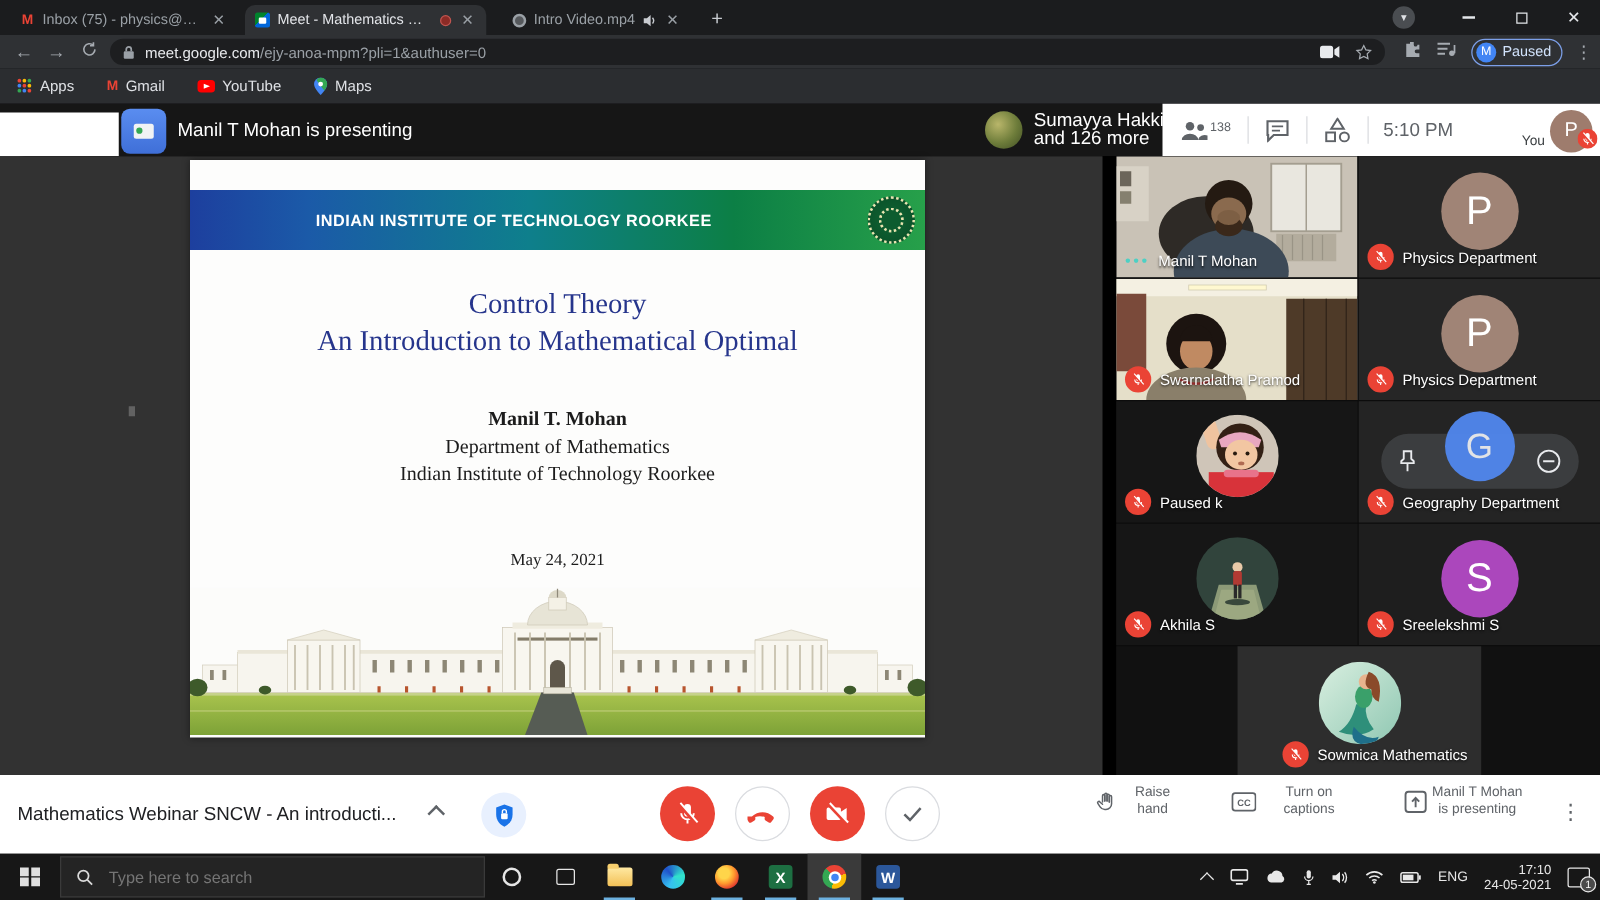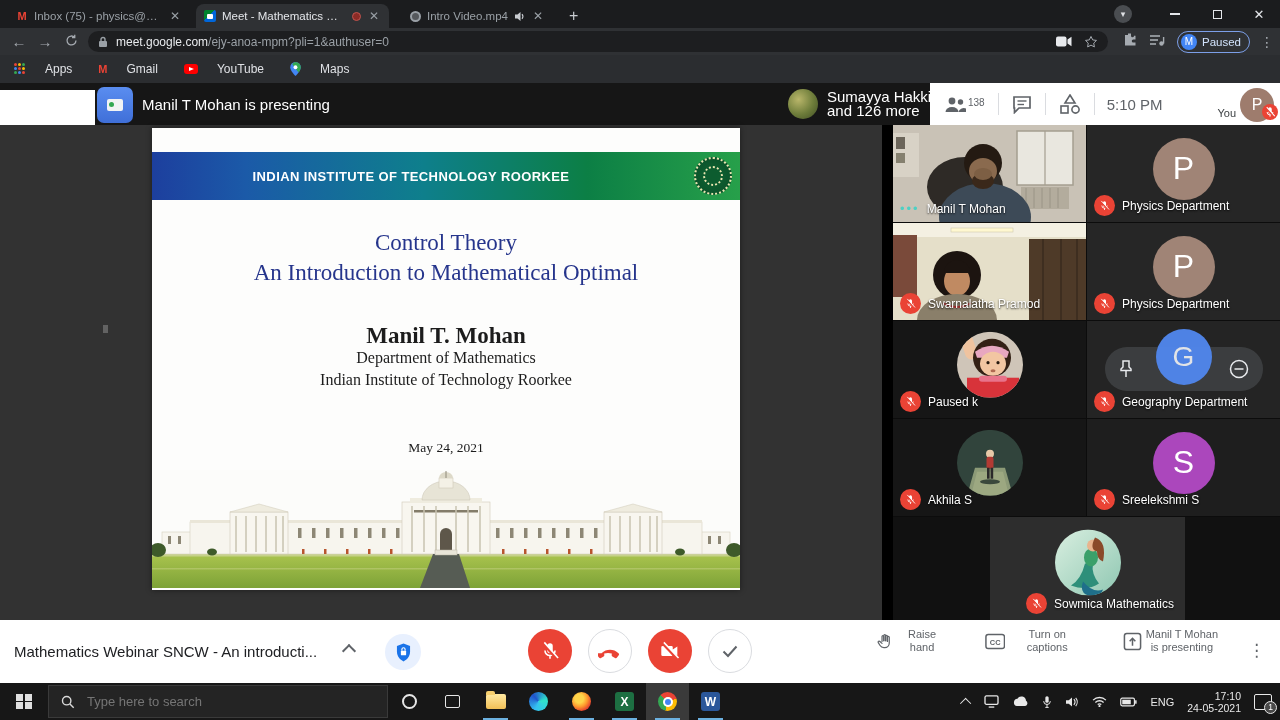--- a/index.html
+++ b/index.html
@@ -36,21 +36,21 @@
   .url{font-size:12px;color:#e8eaed;white-space:nowrap;}
   .url .path{color:#9aa0a6;}
   .pill-right{margin-left:auto;display:flex;align-items:center;gap:12px;}
   .profile-pill{display:flex;align-items:center;gap:5px;border:1.5px solid #7c9fe8;border-radius:13px;height:22px;padding:0 8px 0 3px;}
   .profile-m{width:16px;height:16px;border-radius:50%;color:#fff;font-size:10px;display:flex;align-items:center;justify-content:center;}
   .profile-txt{font-size:11.5px;color:#d2e3fc;}
   .kebab{color:#a6abb1;font-size:14px;letter-spacing:0;margin-left:10px;}
 
   
   .bookmarks{position:absolute;left:0;top:55px;width:1280px;height:28px;background:#2b2d30;display:flex;align-items:center;gap:26px;padding:0 14px;}
-  .bm{display:flex;align-items:center;gap:19px;color:#dfe1e5;font-size:12px;}
+  .bm{display:flex;align-items:center;gap:6px;color:#dfe1e5;font-size:12px;}
   .grid9{width:12px;height:12px;display:grid;grid-template-columns:repeat(3,3px);grid-template-rows:repeat(3,3px);gap:1px;}
   .grid9 i{border-radius:50%;}
   .yt{width:14px;height:10px;background:#f00;border-radius:3px;position:relative;}
   .yt::after{content:"";position:absolute;left:5px;top:2.5px;border-left:5px solid #fff;border-top:2.5px solid transparent;border-bottom:2.5px solid transparent;}
 
   
   .banner{position:absolute;left:0;top:83px;width:1280px;height:42px;background:#161616;}
   .banner-underlay{position:absolute;left:0;top:7px;width:95px;height:35px;background:#fff;}
   .present-chip{position:absolute;left:97px;top:4px;width:36px;height:36px;border-radius:7px;
      background:linear-gradient(180deg,#5a8df0,#3f6fd8);display:flex;align-items:center;justify-content:center;}
@@ -81,21 +81,21 @@
      background:linear-gradient(90deg,#1d3f9e 0%,#1b5aa8 16%,#0e7f8c 46%,#0c7f45 74%,#27a04a 100%);}
   .band-title{position:absolute;left:0;right:70px;top:0;height:48px;display:flex;align-items:center;justify-content:center;
      color:#fff;font-size:13px;font-weight:bold;letter-spacing:.4px;}
   .emblem{position:absolute;right:8px;top:5px;width:38px;height:38px;border-radius:50%;
      background:radial-gradient(circle,#0d5c2f 0 40%,#0a4f28 100%);border:2px dotted #e9e4b0;display:flex;align-items:center;justify-content:center;}
   .emblem i{display:block;width:20px;height:20px;border-radius:50%;border:2px dotted #e9e4b0;}
   .slide-title{position:absolute;left:0;width:588px;top:100px;text-align:center;color:#26358c;
      font-family:"Liberation Serif","DejaVu Serif",serif;font-size:23px;line-height:30px;}
   .author-block{position:absolute;left:0;width:588px;top:197px;text-align:center;color:#1c1c1c;
      font-family:"Liberation Serif","DejaVu Serif",serif;font-size:16px;line-height:22px;}
-  .author-block .nm{font-weight:bold;font-size:23px;}
+  .author-block .nm{font-weight:bold;font-size:16px;}
   .slide-date{position:absolute;left:0;width:588px;top:312px;text-align:center;color:#1c1c1c;
      font-family:"Liberation Serif","DejaVu Serif",serif;font-size:13.5px;}
   .photo{position:absolute;left:0;top:342px;width:588px;height:118px;}
 
   
   .pgrid{position:absolute;left:893px;top:0;width:387px;height:495px;background:#0c0c0c;}
   .tile{position:absolute;width:193px;height:97px;background:#262626;overflow:hidden;}
   .tile.photo-bg{background:#161616;}
   .tile video,.tile svg.scene{position:absolute;left:0;top:0;}
   .nametag{position:absolute;left:7px;bottom:6px;display:flex;align-items:center;gap:7px;z-index:3;}

